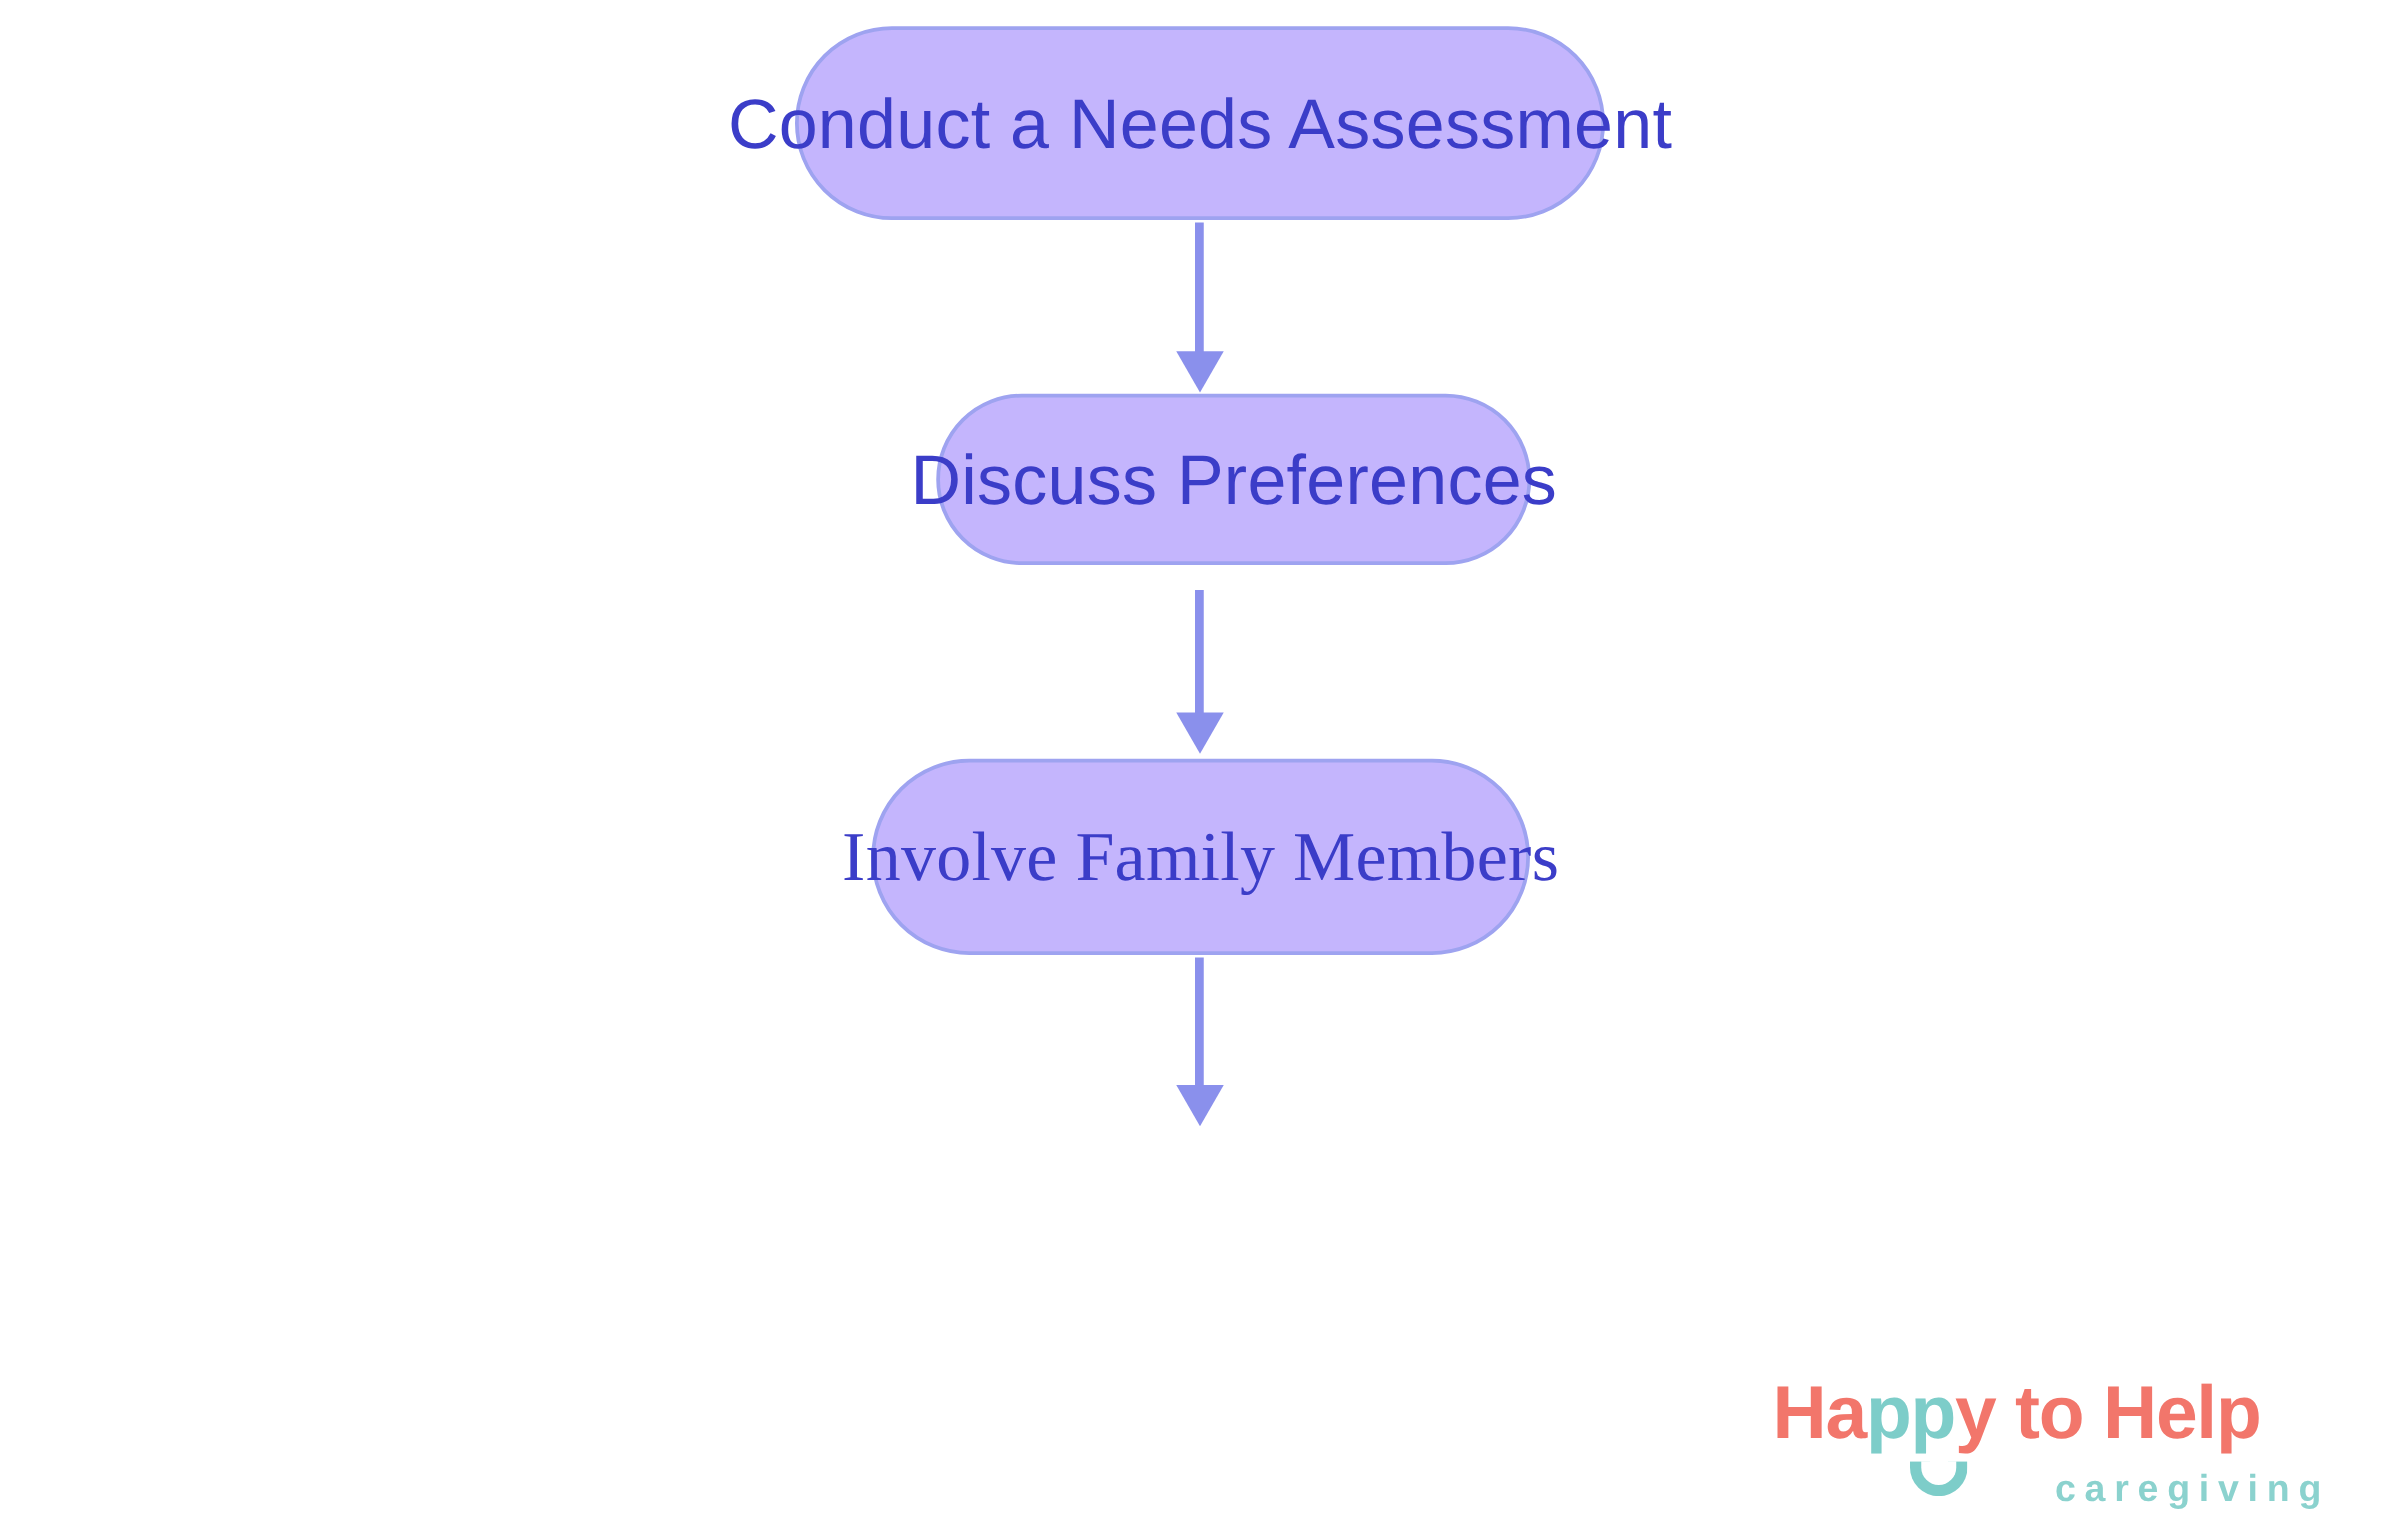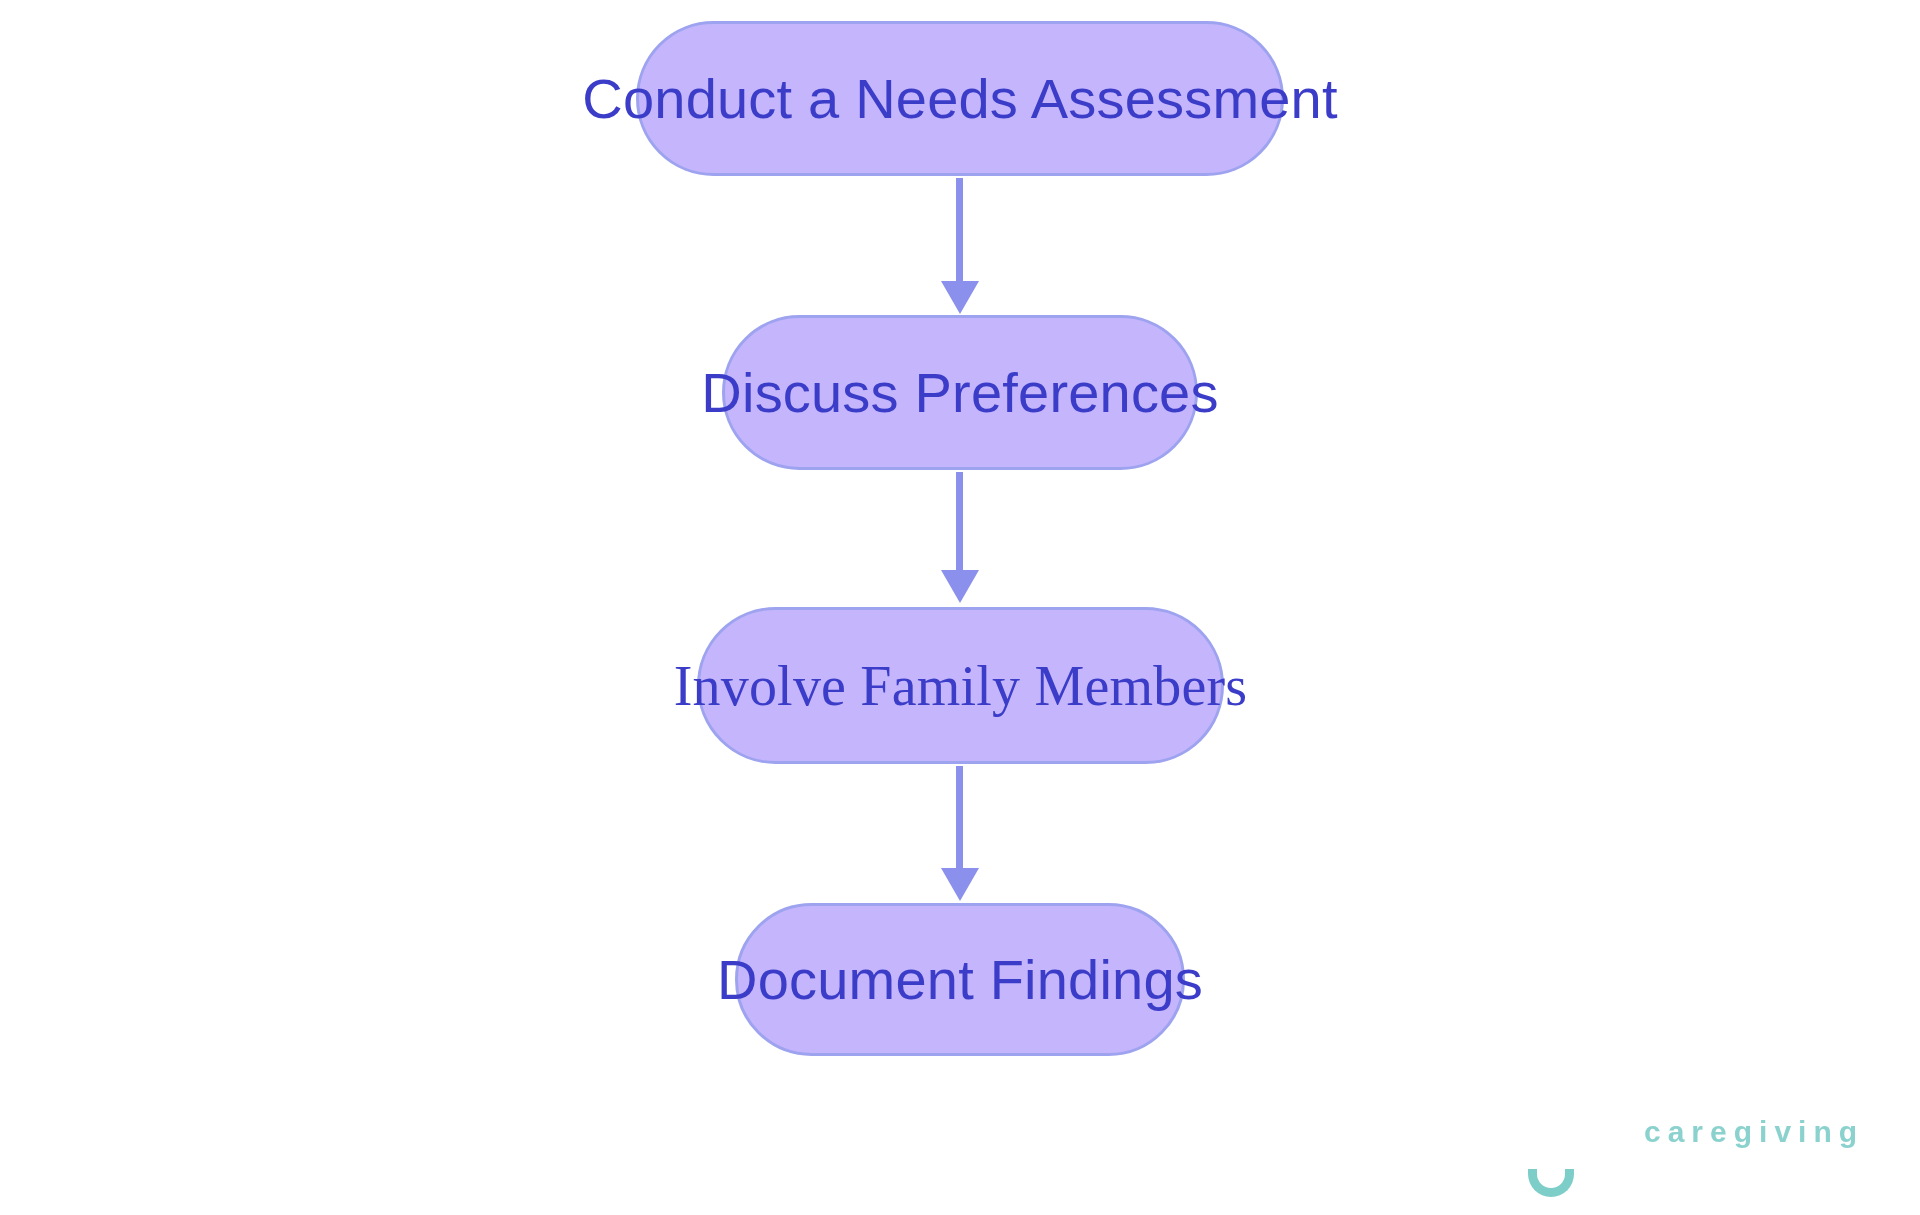--- a/index.html
+++ b/index.html
@@ -29,21 +29,21 @@
     font-size: 56px;
     font-weight: 400;
     display: flex;
     align-items: center;
     justify-content: center;
     text-align: center;
     white-space: nowrap;
     letter-spacing: 0.2px;
   }
   #node-1 { left: 636px; top:  21px; width: 648px; height: 155px; }
-  #node-2 { left: 722px; top: 315px; width: 476px; height: 155px; }
+  #node-2 { left: 749px; top: 315px; width: 476px; height: 137px; }
   #node-3 { left: 697px; top: 607px; width: 527px; height: 157px; font-family: Liberation Serif, serif; }
   #node-4 { left: 735px; top: 903px; width: 450px; height: 153px; }
 
   
   .arrow-shaft {
     position: absolute;
     left: 956px;
     width: 7px;
     background: #8a90ec;
   }
@@ -119,22 +119,20 @@
   <div class="arrow-shaft" id="arrow-2-shaft"></div>
   <div class="arrow-head" id="arrow-2-head"></div>
 
   <div class="node" id="node-3">
     <span>Involve Family Members</span>
   </div>
 
   <div class="arrow-shaft" id="arrow-3-shaft"></div>
   <div class="arrow-head" id="arrow-3-head"></div>
 
-  <div class="node" id="node-4">
-    <span>Document Findings</span>
-  </div>
 
   <div id="logo">
+    <div class="logo-main"><span class="logo-coral">Ha</span><span class="logo-teal">pp</span><span class="logo-coral">y </span><span class="logo-coral">to </span><span class="logo-coral">Help</span></div>
     <div class="logo-smile"></div>
     <div class="logo-sub">caregiving</div>
   </div>
 
 </div>
 
 </body></html>

